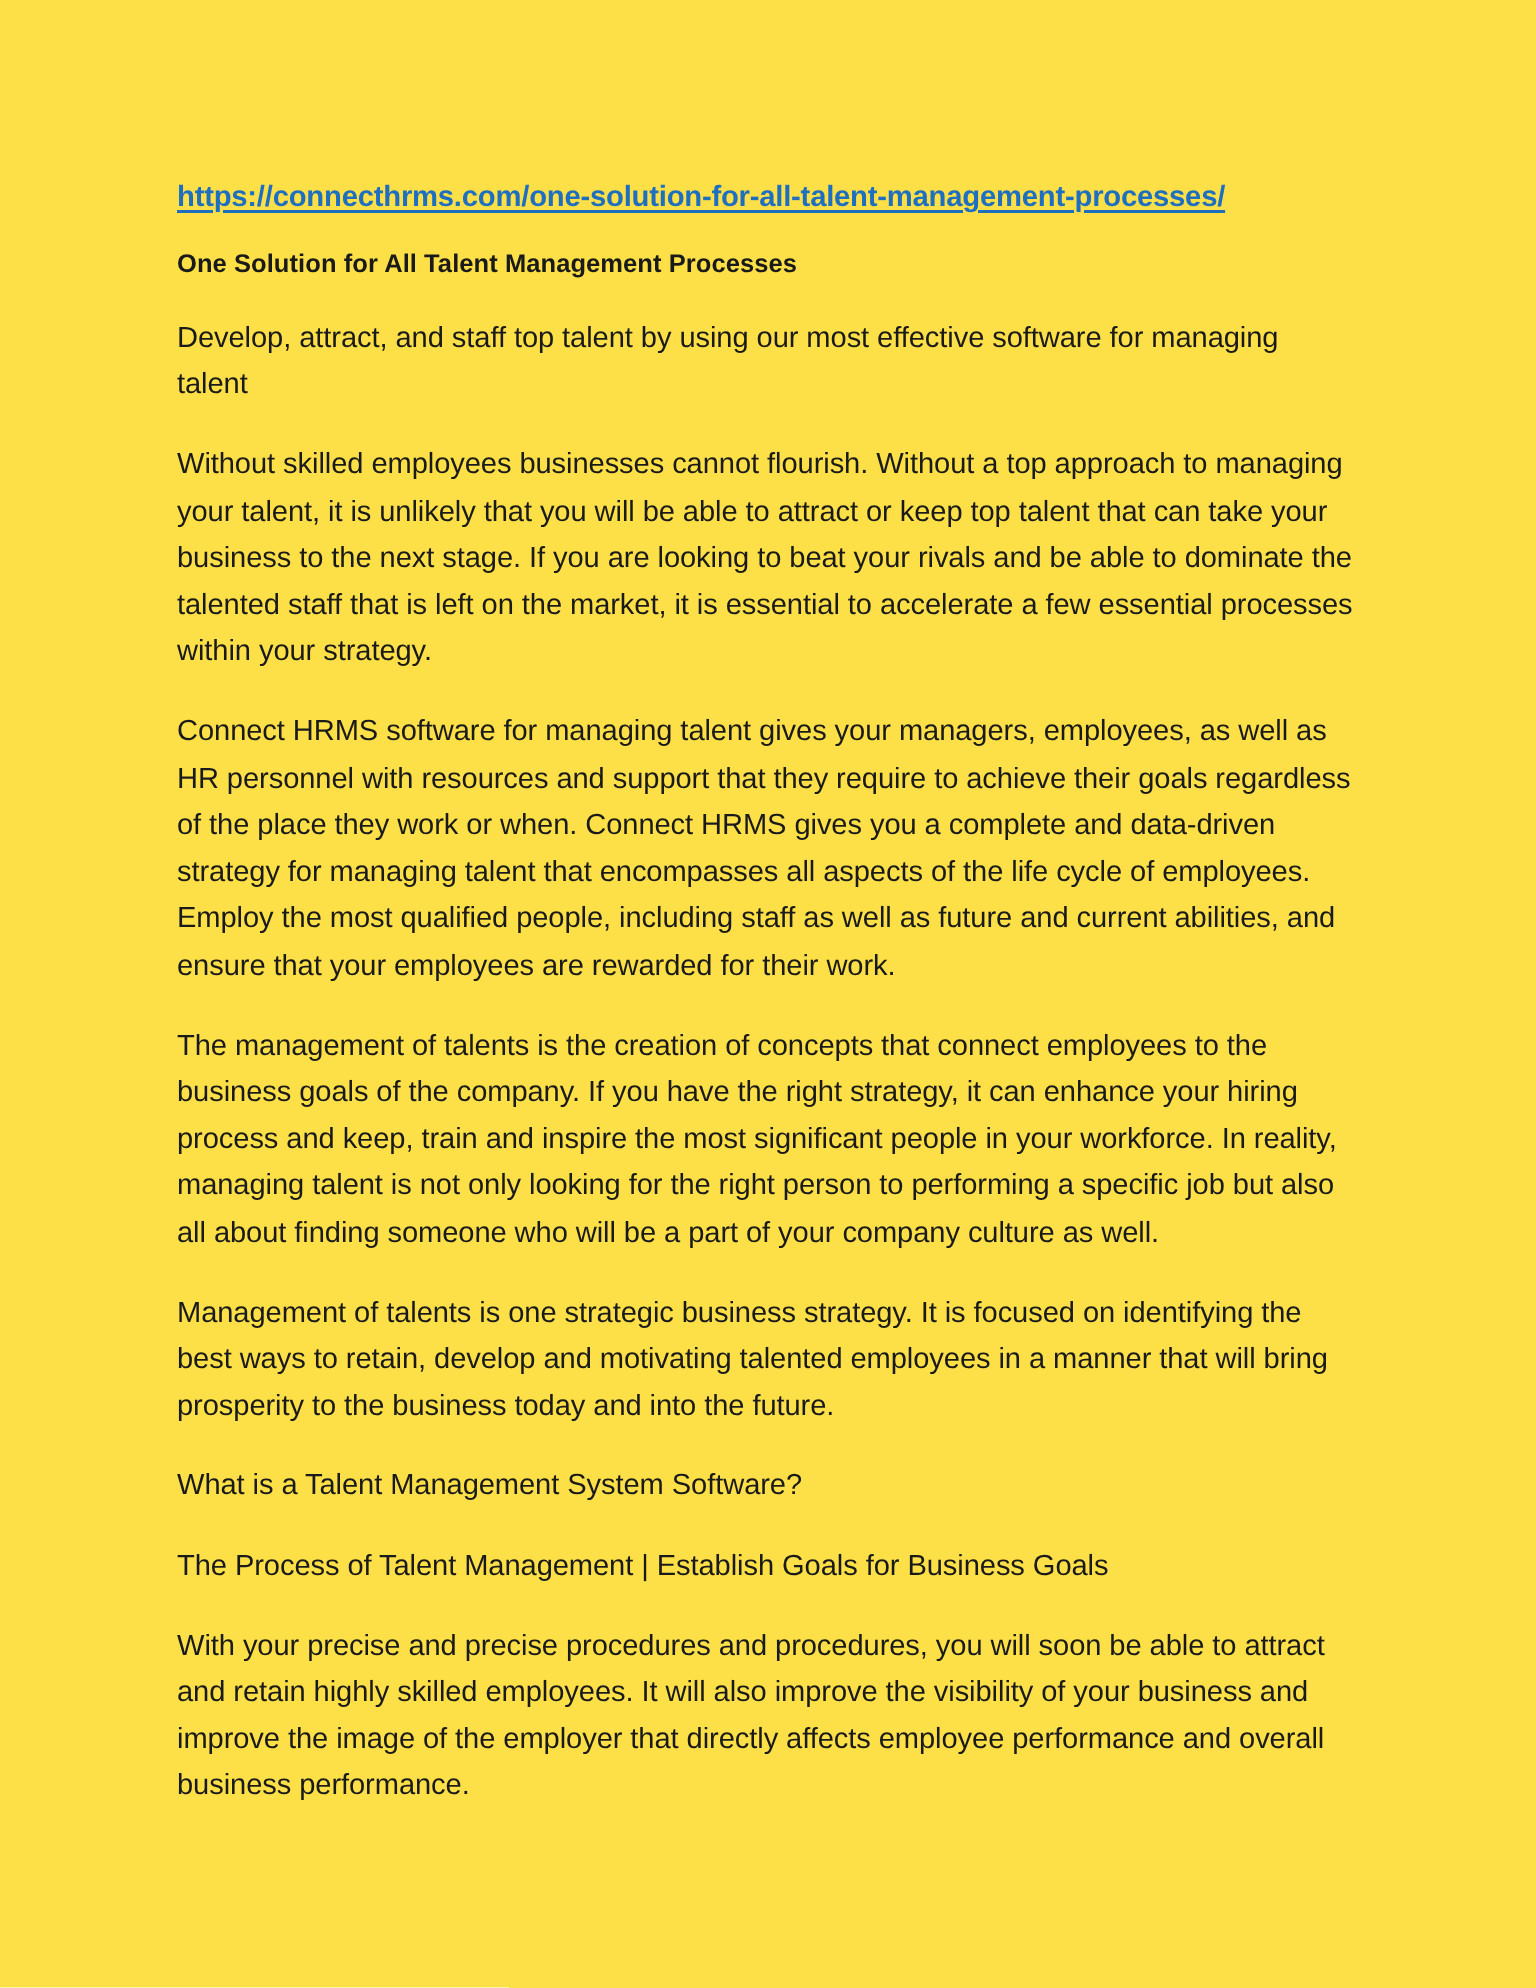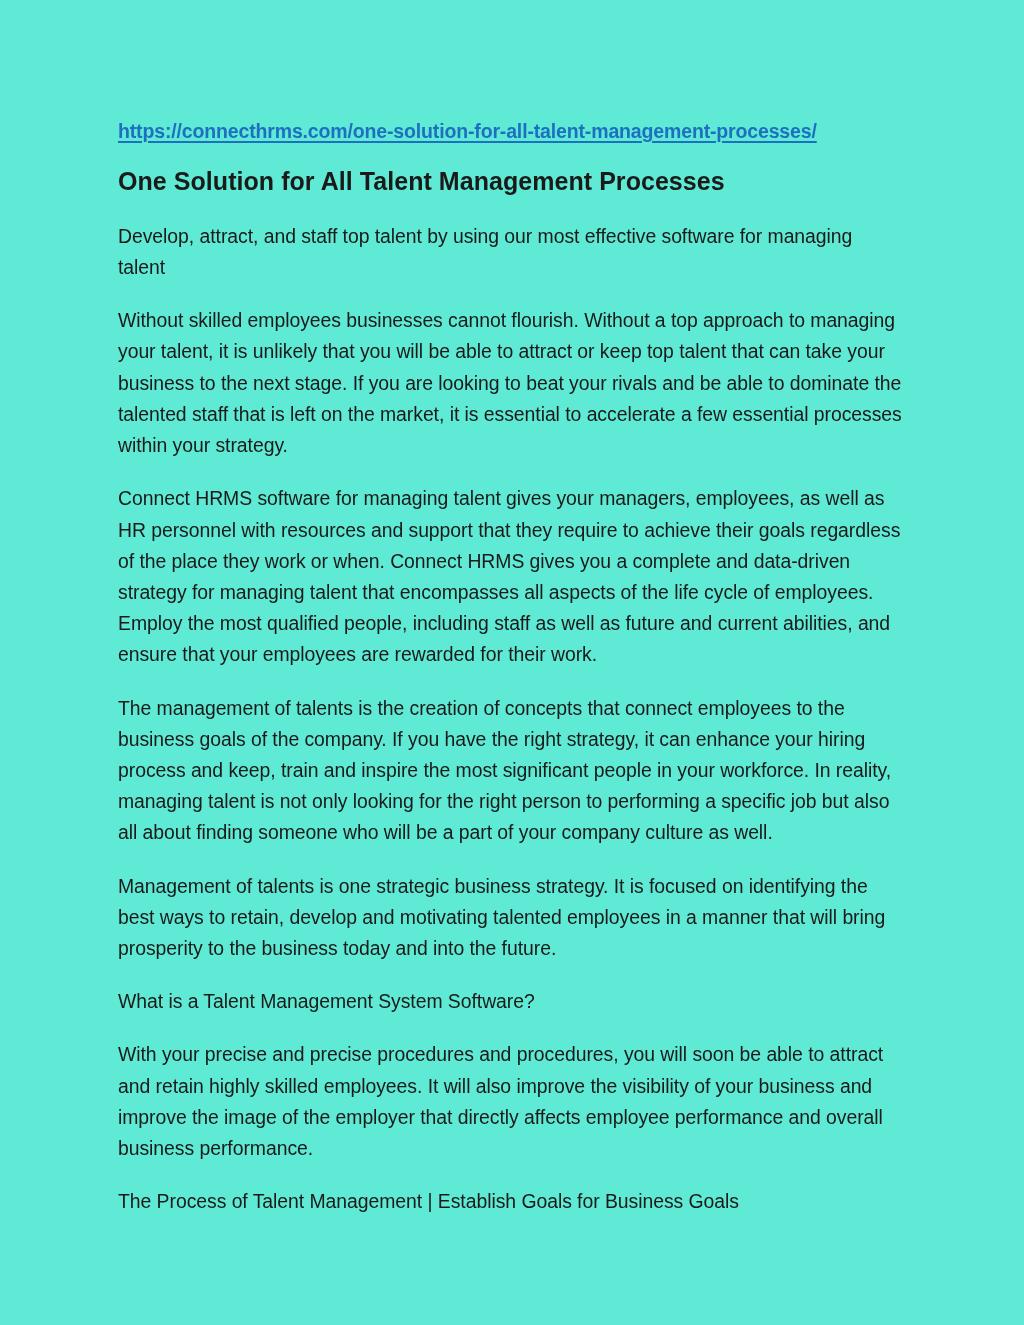--- a/index.html
+++ b/index.html
@@ -11,21 +11,21 @@
     width: 1024px;
     height: 1325px;
     font-family: "Liberation Sans", sans-serif;
     color: #1a1a1a;
     overflow: hidden;
   }
   .page {
     position: relative;
     width: 1024px;
     height: 1325px;
-    background: #5eead4;
+    background: #fde047;
     box-sizing: border-box;
     padding: 118px 121px 0 118px;
   }
   .doc-body {
     width: 786px;
   }
   a.source-link,
   .source-link {
     display: block;
     color: #1f6fc0;
@@ -33,21 +33,21 @@
     font-size: 19.5px;
     line-height: 1.34;
     text-decoration: underline;
     text-decoration-thickness: 2px;
     text-underline-offset: 3px;
     letter-spacing: -0.15px;
     word-break: break-word;
     margin: 0 0 21px 0;
   }
   .doc-heading {
-    font-size: 25px;
+    font-size: 17px;
     font-weight: bold;
     line-height: 1.35;
     color: #1a1a1a;
     letter-spacing: 0.05px;
     margin: 0 0 22px 0;
   }
   p.para {
     font-size: 19.4px;
     font-weight: normal;
     line-height: 31.2px;
@@ -75,18 +75,18 @@
     <p class="para">Without skilled employees businesses cannot flourish. Without a top approach to managing your talent, it is unlikely that you will be able to attract or keep top talent that can take your business to the next stage. If you are looking to beat your rivals and be able to dominate the talented staff that is left on the market, it is essential to accelerate a few essential processes within your strategy.</p>
 
     <p class="para">Connect HRMS software for managing talent gives your managers, employees, as well as HR personnel with resources and support that they require to achieve their goals regardless of the place they work or when. Connect HRMS gives you a complete and data-driven strategy for managing talent that encompasses all aspects of the life cycle of employees. Employ the most qualified people, including staff as well as future and current abilities, and ensure that your employees are rewarded for their work.</p>
 
     <p class="para">The management of talents is the creation of concepts that connect employees to the business goals of the company. If you have the right strategy, it can enhance your hiring process and keep, train and inspire the most significant people in your workforce. In reality, managing talent is not only looking for the right person to performing a specific job but also all about finding someone who will be a part of your company culture as well.</p>
 
     <p class="para">Management of talents is one strategic business strategy. It is focused on identifying the best ways to retain, develop and motivating talented employees in a manner that will bring prosperity to the business today and into the future.</p>
 
     <p class="para">What is a Talent Management System Software?</p>
 
+    <p class="para">The Process of Talent Management | Establish Goals for Business Goals</p>
+
     <p class="para">With your precise and precise procedures and procedures, you will soon be able to attract and retain highly skilled employees. It will also improve the visibility of your business and improve the image of the employer that directly affects employee performance and overall business performance.</p>
-
-    <p class="para">The Process of Talent Management | Establish Goals for Business Goals</p>
 
   </div>
 </div>
 
 </body></html>

